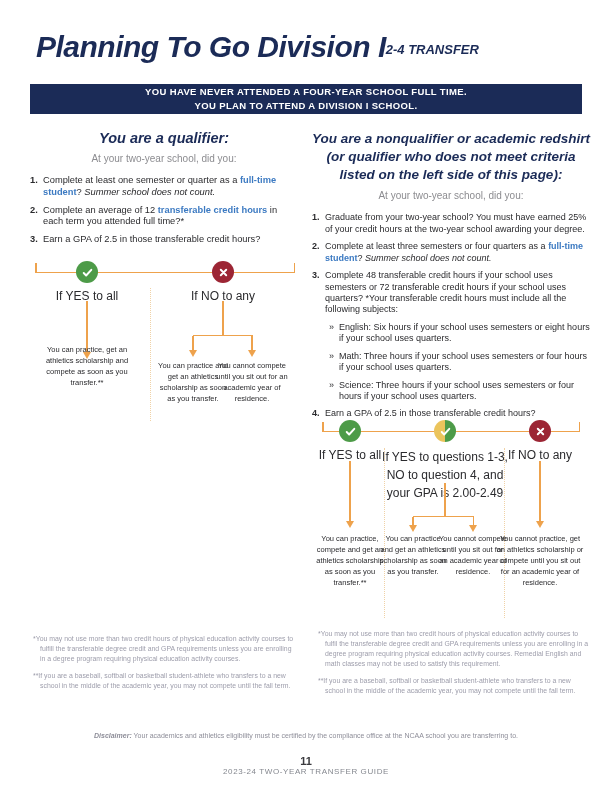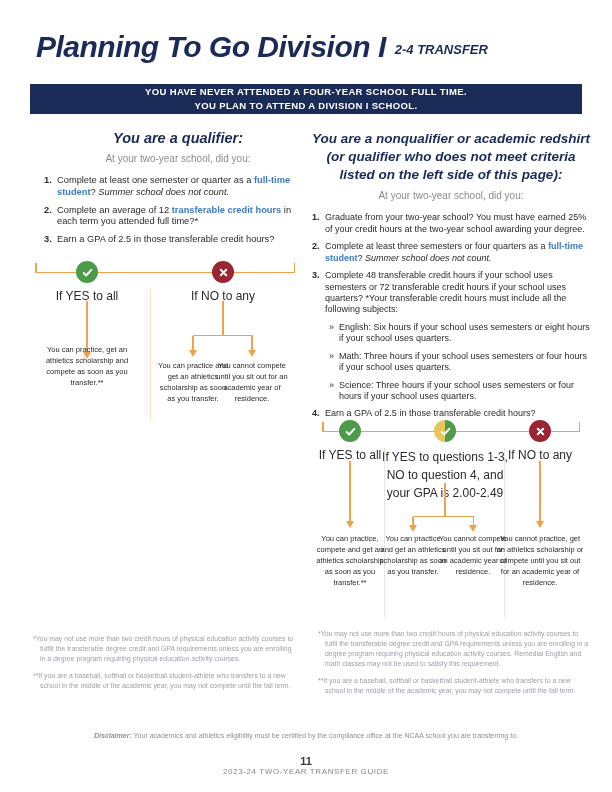--- a/index.html
+++ b/index.html
@@ -14,26 +14,26 @@
     --fnote:#9d9dab;
     --dotted:#f0d2a6;
   }
   *{margin:0;padding:0;box-sizing:border-box;}
   html,body{background:#e9e9e9;}
   body{font-family:"Liberation Sans", sans-serif;}
   .page{position:relative;width:612px;height:792px;background:#ffffff;margin:0 auto;overflow:hidden;}
 
   
   .title{position:absolute;left:36px;top:30px;color:var(--navy);font-size:30px;font-weight:bold;font-style:italic;letter-spacing:-0.5px;white-space:nowrap;}
-  .title .tag{font-size:13px;letter-spacing:0;margin-left:9px;vertical-align:3px;}
+  .title .tag{font-size:13px;letter-spacing:0;vertical-align:3px;}
   .banner{position:absolute;left:30px;top:84px;width:552px;height:30px;background:var(--navy);color:#fff;display:flex;flex-direction:column;justify-content:center;text-align:center;font-size:9.5px;font-weight:bold;letter-spacing:0.35px;line-height:1.45;}
 
   
   .col{position:absolute;top:130px;}
-  .colL{left:30px;width:268px;margin-left:14px;}
+  .colL{left:30px;width:268px;}
   .colR{left:312px;width:278px;}
   .col h2{color:var(--navy);font-weight:bold;font-style:italic;text-align:center;}
   .colL h2{font-size:14.5px;}
   .colR h2{font-size:13.5px;line-height:1.32;}
   .sub{font-size:10px;color:var(--gray);text-align:center;margin:7px 0 11px;}
   .li{display:flex;font-size:9.3px;line-height:1.27;color:var(--body);margin-bottom:6px;}
   .colR .li{font-size:9px;}
   .num{font-weight:bold;width:13px;flex:none;}
   .sb{display:flex;font-size:9px;line-height:1.27;color:var(--body);margin:0 0 6px 17px;}
   .sbm{width:10px;flex:none;}

